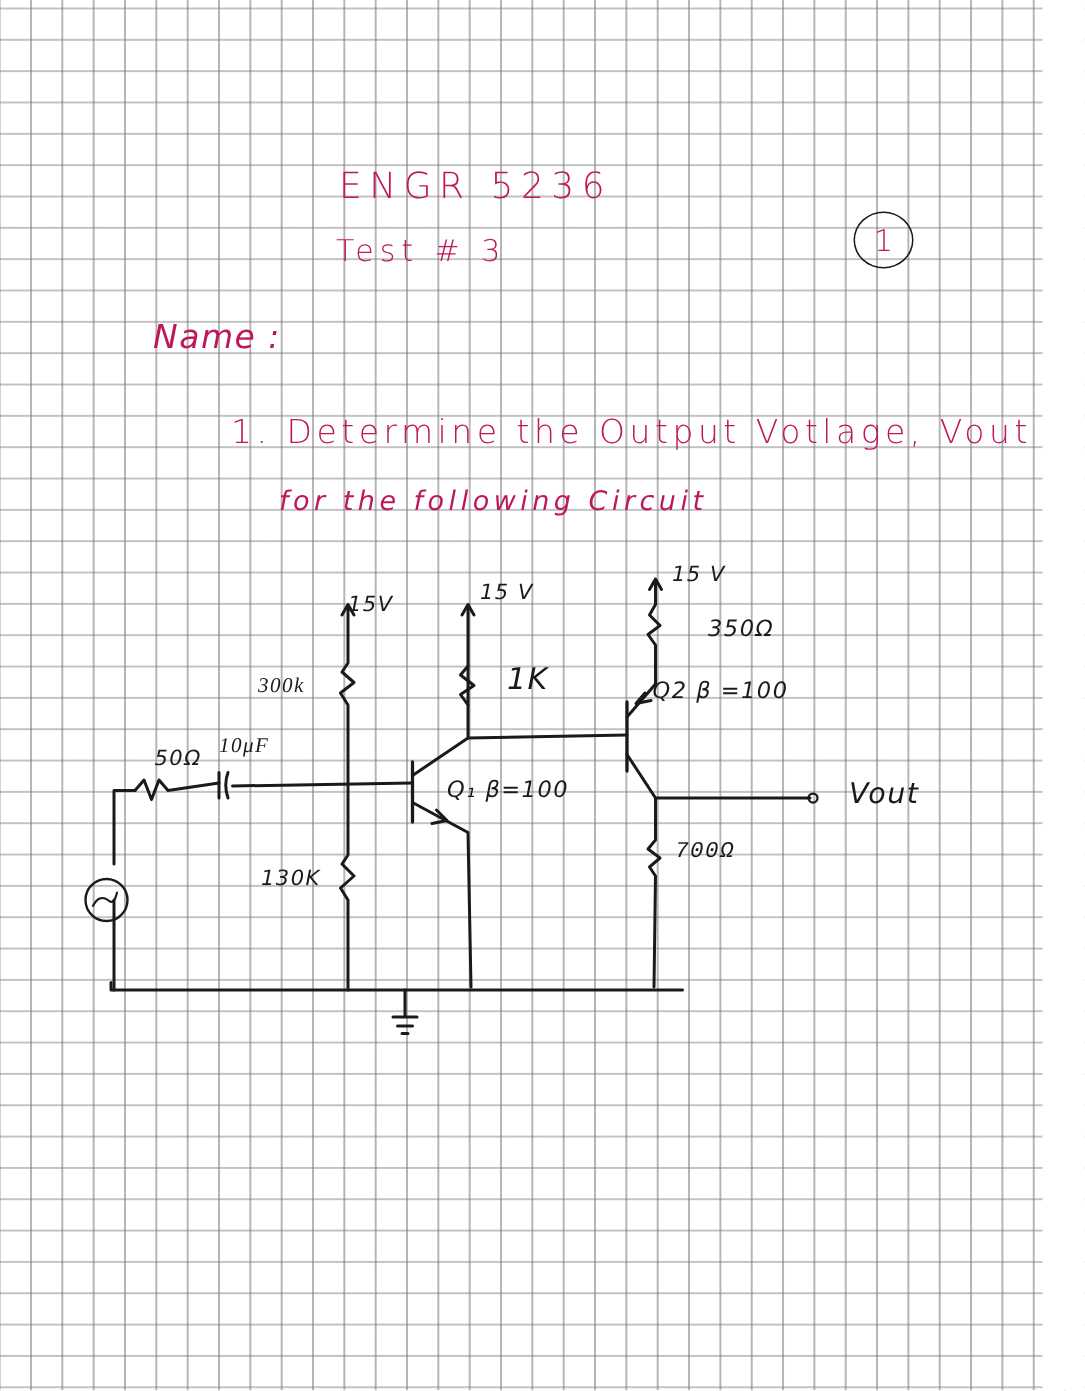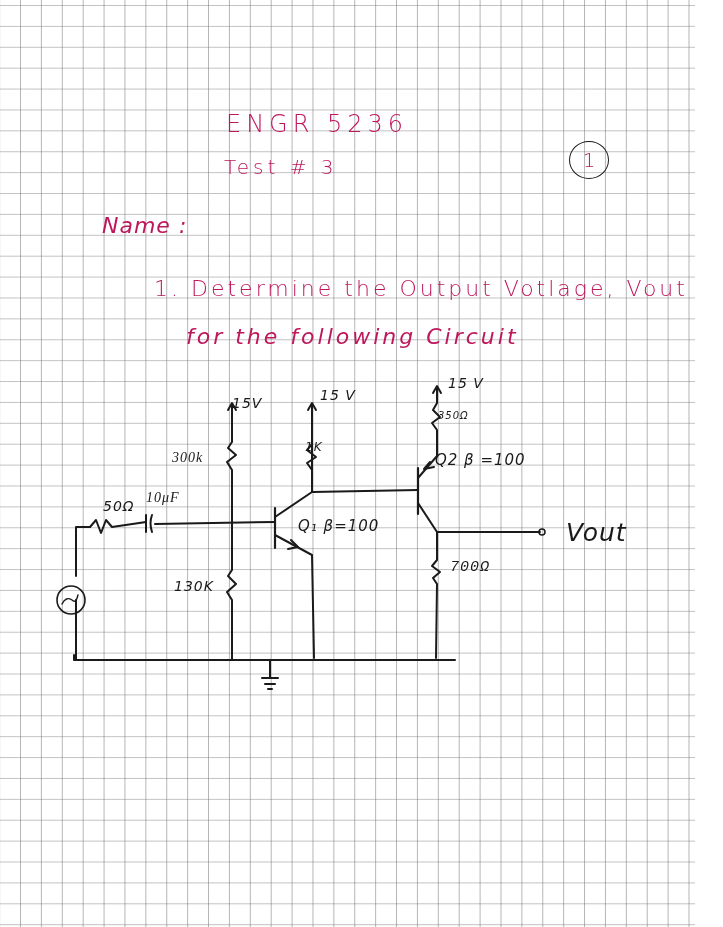--- a/index.html
+++ b/index.html
@@ -12,21 +12,21 @@
     background-size:20.9px 20.9px;
     background-position:20px 5px;
   }
   .rightmargin { position:absolute; left:695px; top:0; width:28px; height:927px; background:#fff; }
   .hw { position:absolute; color:#be185d; font-family:"DejaVu Sans", sans-serif; font-weight:300; white-space:nowrap; letter-spacing:2px; }
   .t-title { left:226px; top:110px; font-size:24px; letter-spacing:5px; }
   .t-test { left:224px; top:155px; font-size:20px; letter-spacing:4px;text-align:right; }
   .t-pagenum { left:569px; top:141px; width:38px; height:36px; border:1.6px solid #1a1a1a; border-radius:50%; font-size:20px; text-align:center; line-height:36px; letter-spacing:0; }
   .t-name { left:102px; top:213px; font-size:22px; font-style:italic; letter-spacing:1px; }
   .t-q1 { left:142px; top:276px; font-size:22px; letter-spacing:3px;margin-left:12px; }
-  .t-q1b { left:186px; top:324px; font-size:22px; font-style:italic; letter-spacing:3px; }
+  .t-q1b { left:186px; top:324px; font-size:18px; font-style:italic; letter-spacing:3px; }
   .lbl { position:absolute; color:#1a1a1a; font-size:14px; font-style:italic; white-space:nowrap; letter-spacing:1px; }
   svg.circuit { position:absolute; left:0; top:0; }
 </style>
 </head>
 <body>
 
 <div class="page"></div>
 <div class="rightmargin"></div>
 
 <div class="hw t-title">ENGR 5236</div>
@@ -72,18 +72,18 @@
   <path d="M437 532 L437 560 L432 566 L440 572 L433 578 L437 584 L436 658"></path>
 </svg>
 
 <div class="lbl" style="left:78px;top:498px;margin-left:25px;">50Ω</div>
 <div class="lbl" style="left:146px;top:490px;font-family:Liberation Serif, serif;">10μF</div>
 <div class="lbl" style="left:232px;top:395px;">15V</div>
 <div class="lbl" style="left:320px;top:387px;">15 V</div>
 <div class="lbl" style="left:448px;top:375px;">15 V</div>
 <div class="lbl" style="left:172px;top:450px;font-family:Liberation Serif, serif;">300k</div>
 <div class="lbl" style="left:174px;top:578px;">130K</div>
-<div class="lbl" style="left:305px;top:440px;font-size:12px;">1K</div>
-<div class="lbl" style="left:438px;top:410px;font-size:10px;">350Ω</div>
+<div class="lbl" style="left:338px;top:440px;font-size:20px;">1K</div>
+<div class="lbl" style="left:472px;top:410px;font-size:15px;">350Ω</div>
 <div class="lbl" style="left:450px;top:559px;font-size:15px;font-family:Liberation Mono, monospace;">700Ω</div>
 <div class="lbl" style="left:298px;top:517px;font-size:15px;">Q₁ β=100</div>
 <div class="lbl" style="left:435px;top:451px;font-size:15px;">Q2  β =100</div>
-<div class="lbl" style="left:566px;top:518px;font-size:25px;">Vout</div>
+<div class="lbl" style="left:566px;top:518px;font-size:19px;">Vout</div>
 
 </body></html>

